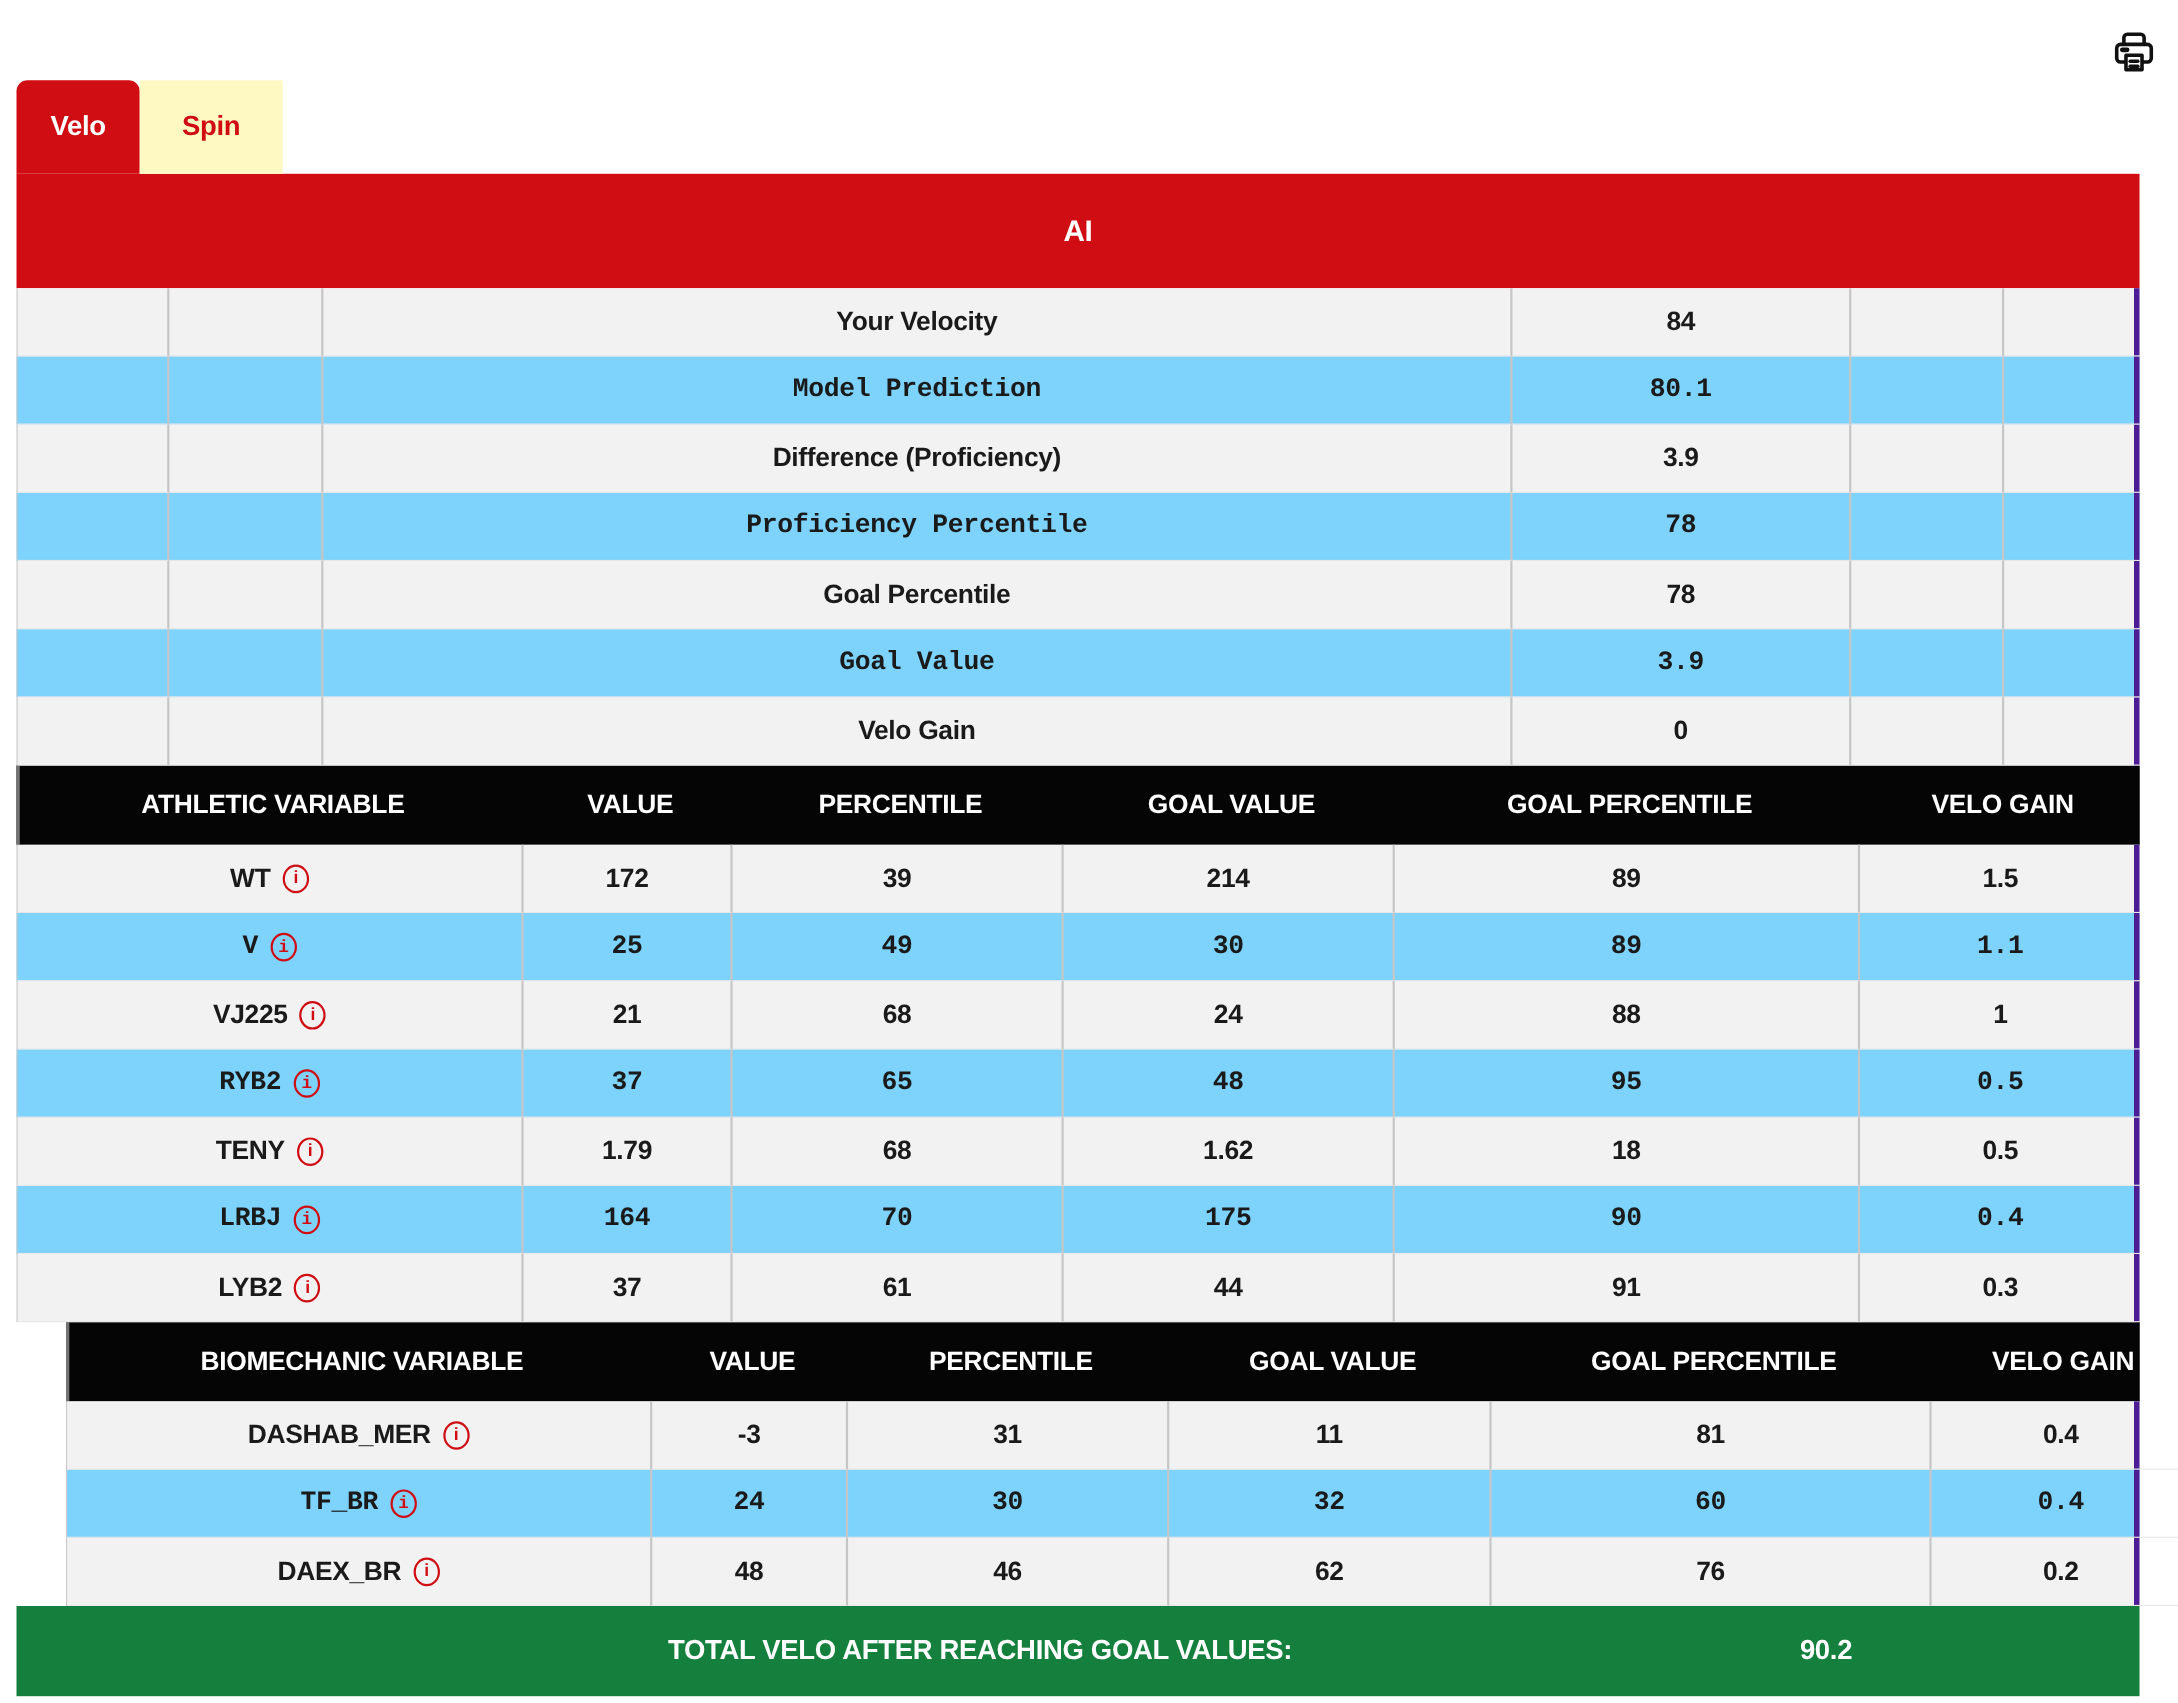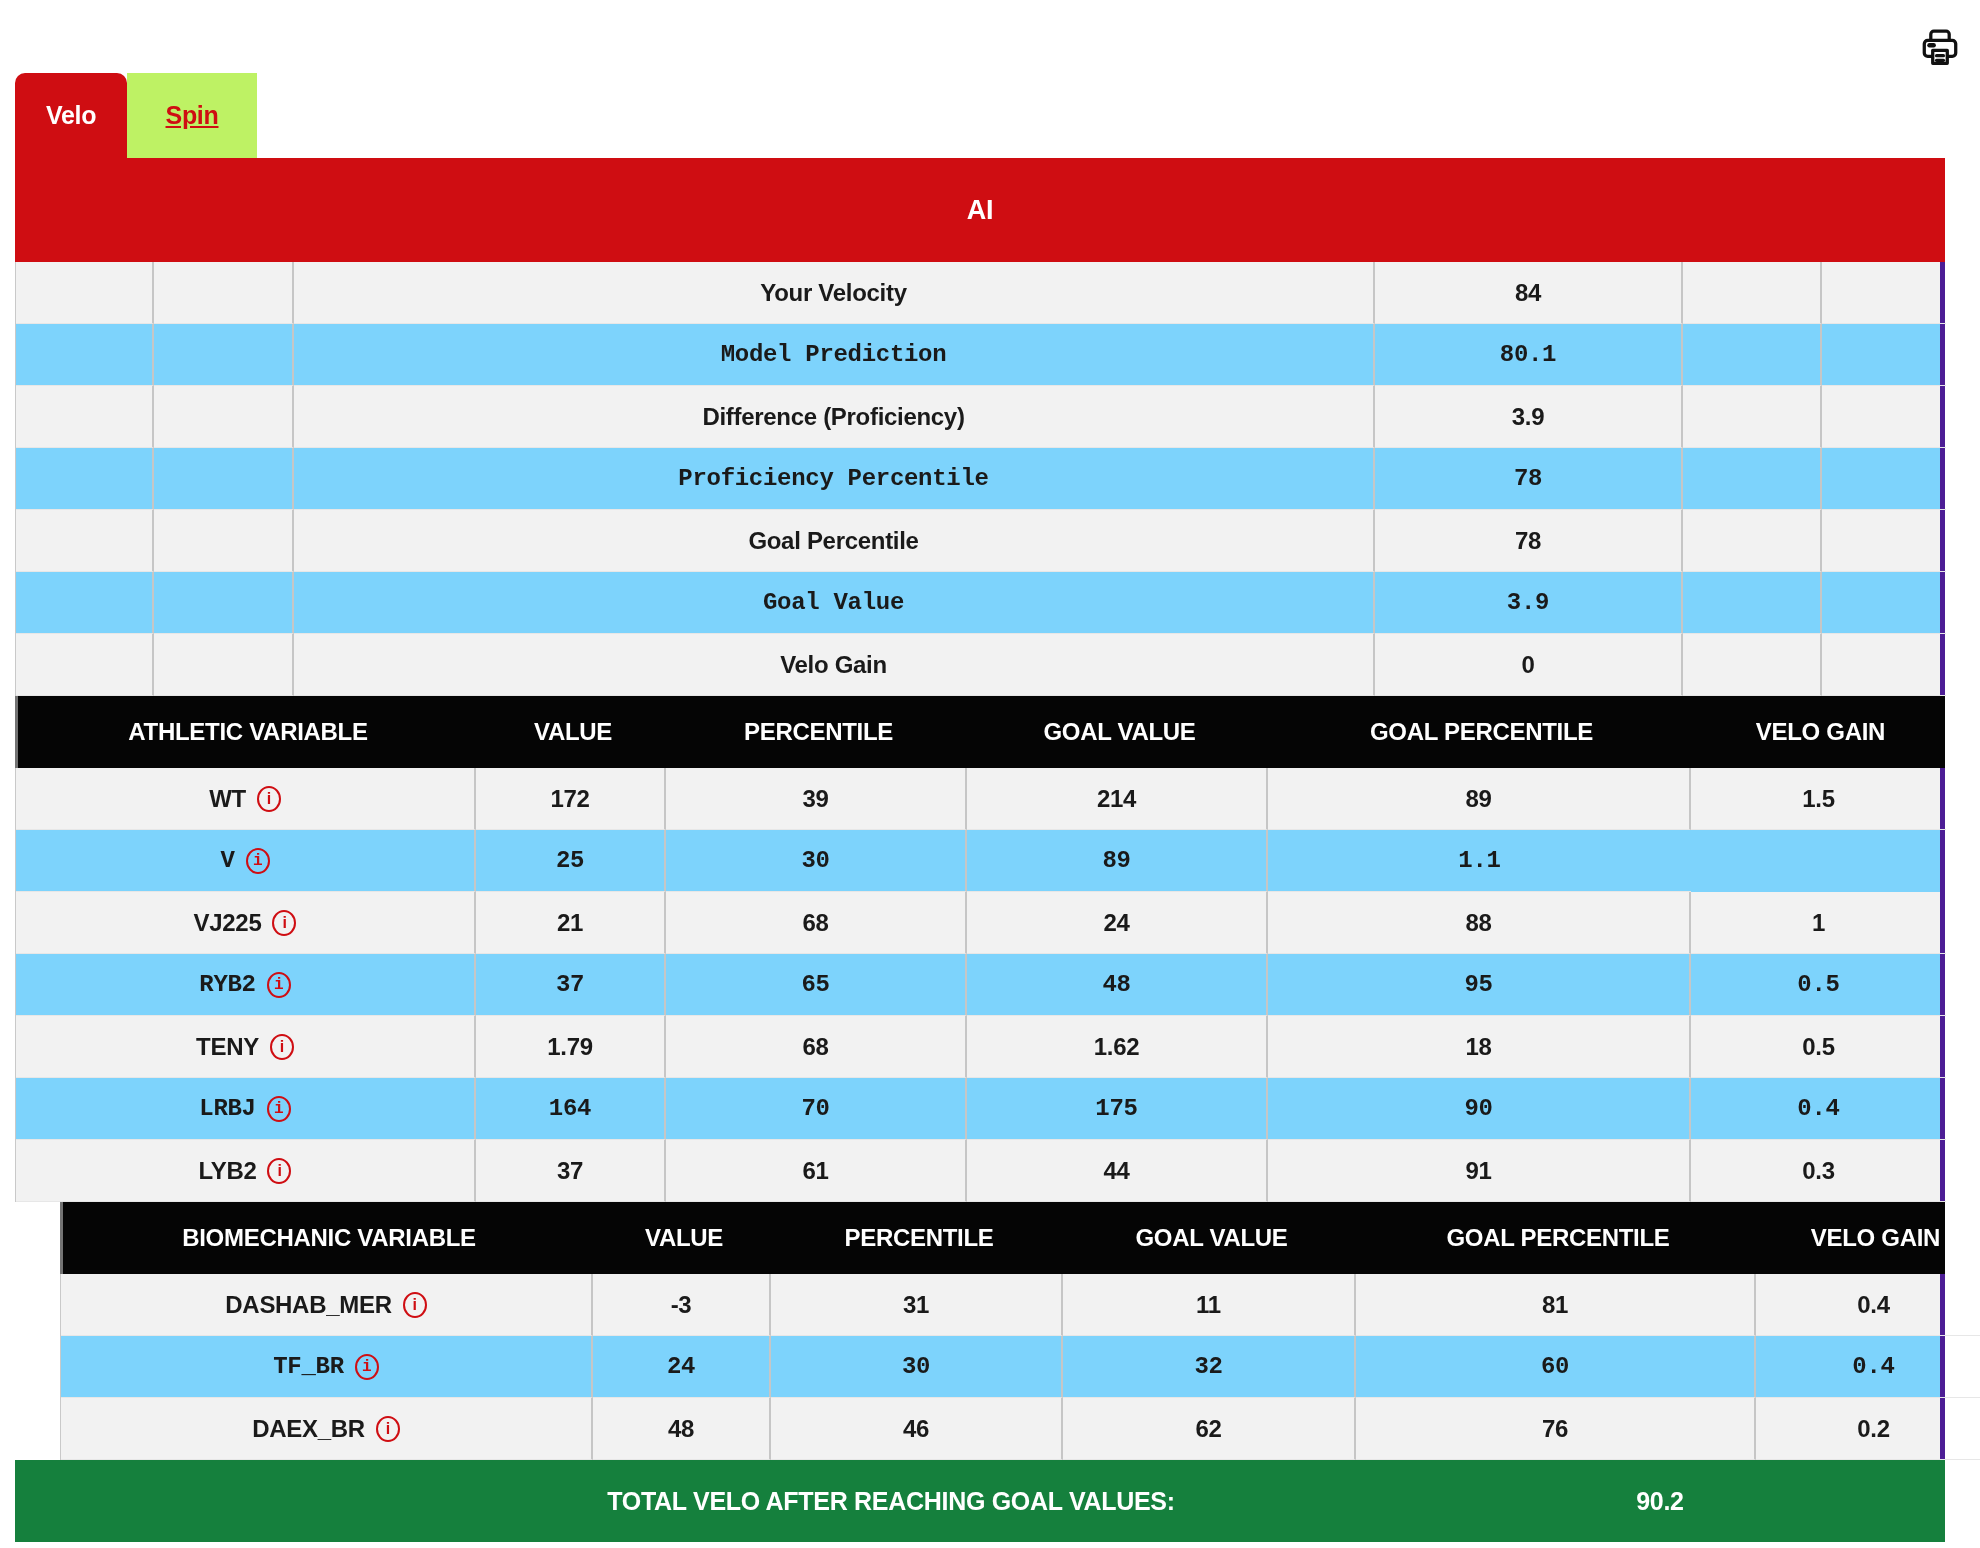--- a/index.html
+++ b/index.html
@@ -12,21 +12,21 @@
     background:transparent; border:none; cursor:pointer; display:flex; align-items:center; justify-content:center; }
   .print-btn svg { width:46px; height:46px; }
 
   .content { position:absolute; left:15px; top:73px; width:1930px; }
 
   
   .tabs { height:85px; display:flex; align-items:stretch; }
   .tab { display:flex; align-items:center; justify-content:center;
     font-weight:bold; font-size:25px; letter-spacing:-0.3px; cursor:pointer; }
   .tab.active { width:112px; background:#cf0d12; color:#ffffff; border-radius:10px 10px 0 0; }
-  .tab.inactive { width:130px; background:#bef264; color:#cf0d12;text-decoration:underline; }
+  .tab.inactive { width:130px; background:#fef9c3; color:#cf0d12; }
 
   
   .band { height:104px; background:#cf0d12; color:#ffffff; display:flex;
     align-items:center; justify-content:center; font-weight:bold; font-size:27px; letter-spacing:-0.3px; }
 
   
   .grid { display:grid; height:62px; border-left:1px solid #c9c9c9; border-right:5px solid #4c1d95; }
   .srow  { grid-template-columns:138px 140px 1081px 308px 139px 124px; }
   .arow  { grid-template-columns:460px 190px 301px 301px 423px 255px; }
   .brow  { grid-template-columns:532px 178px 292px 293px 400px 235px;margin-left:45px; }
@@ -164,20 +164,21 @@
         <div class="cell">214</div>
         <div class="cell">89</div>
         <div class="cell">1.5</div>
       </div>
       <div class="grid arow stripe-even">
         <div class="cell">
           <span>V</span>
           <span class="info">i</span>
         </div>
         <div class="cell">25</div>
+        <div class="cell">49</div>
         <div class="cell">30</div>
         <div class="cell">89</div>
         <div class="cell">1.1</div>
       </div>
       <div class="grid arow stripe-odd">
         <div class="cell">
           <span>VJ225</span>
           <span class="info">i</span>
         </div>
         <div class="cell">21</div>

